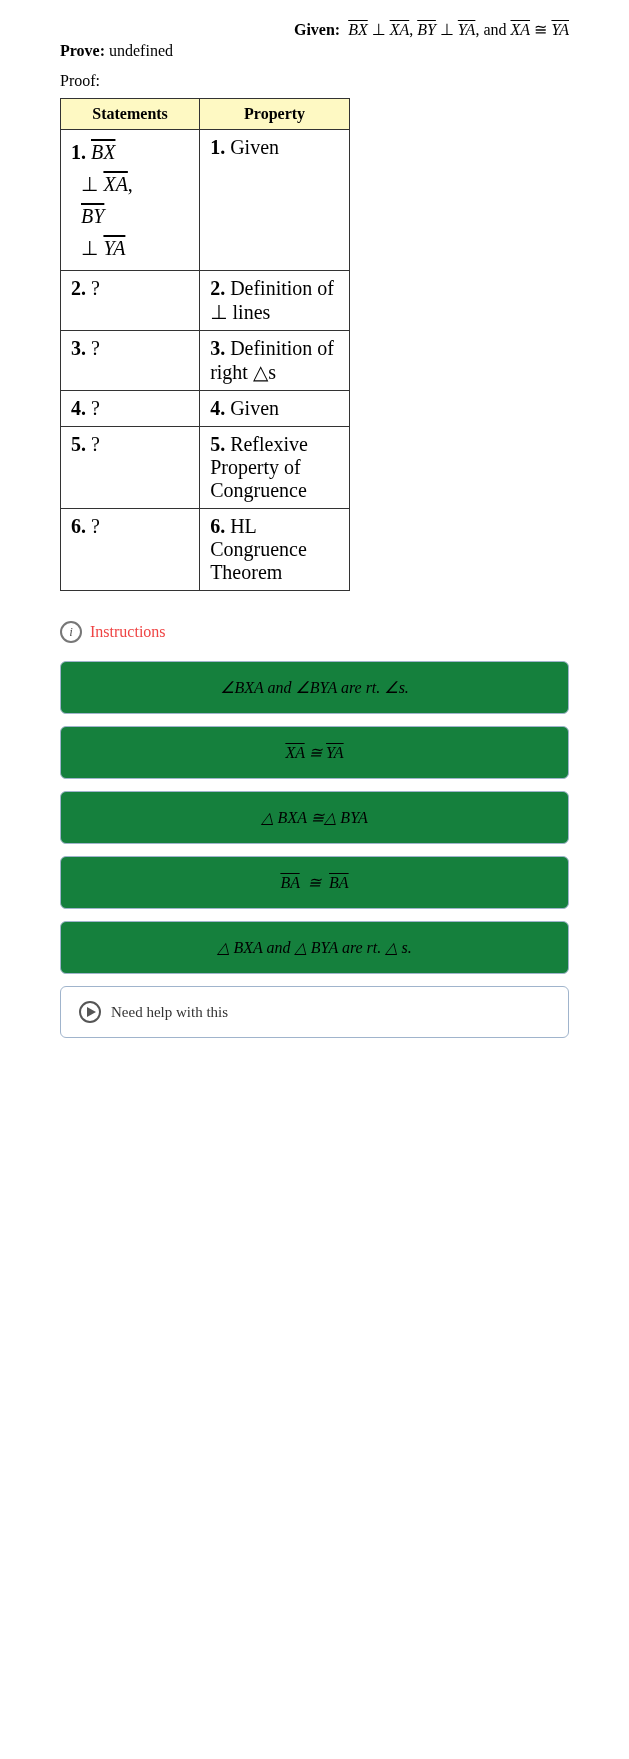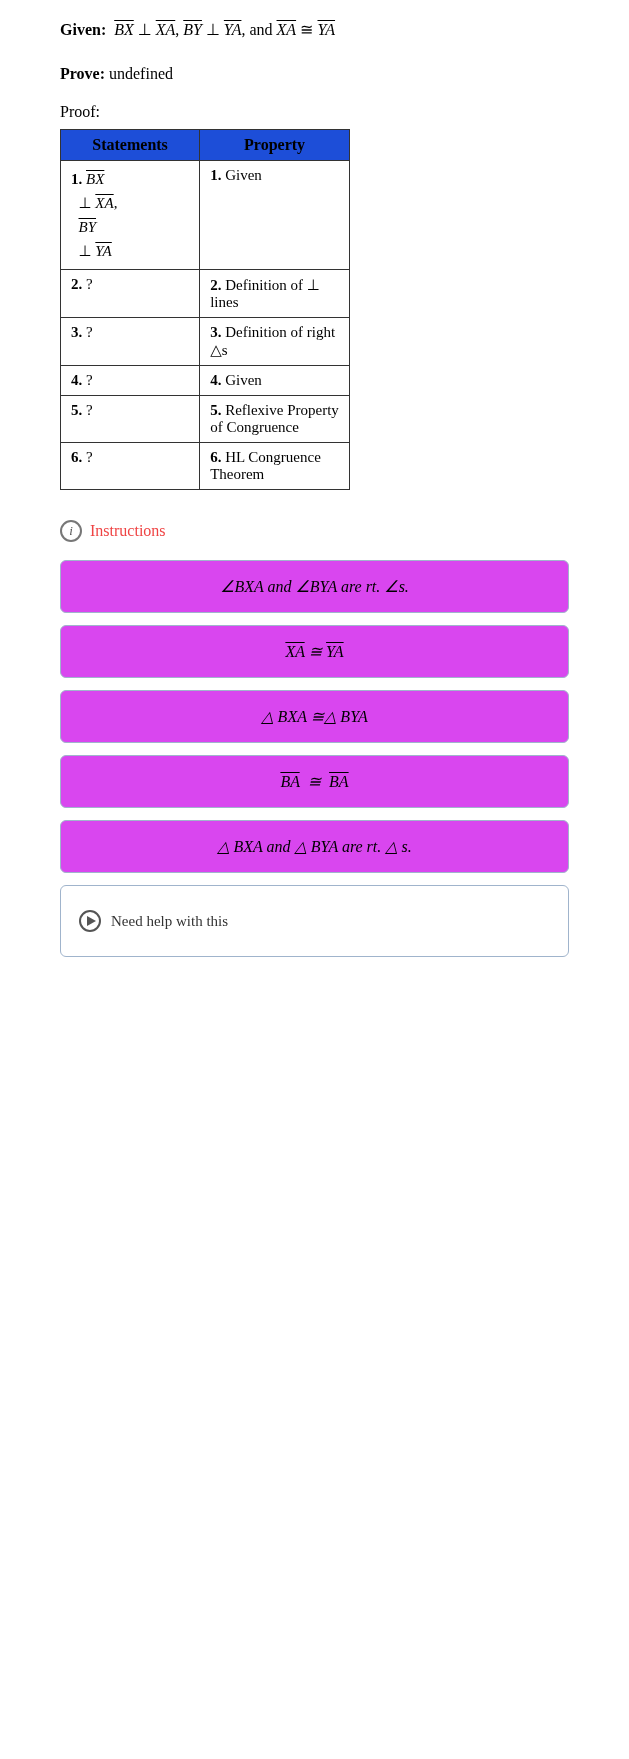--- a/index.html
+++ b/index.html
@@ -12,35 +12,36 @@
       font-family: Georgia, 'Times New Roman', serif;
       background: #fff;
       width: 629px;
       min-height: 1759px;
       padding: 20px 60px 40px 60px;
       font-size: 16px;
       color: #000;
     }
 
     .given-section {
-      margin-bottom: 26px;
+      margin-bottom: 3px;
+      text-align: right;
     }
 
     .given-label {
       font-weight: bold;
       display: inline;
     }
 
     .overline {
       text-decoration: overline;
       font-style: italic;
     }
 
     .prove-section {
-      margin-bottom: 20px;
+      margin-bottom: 12px;
     }
 
     .prove-label {
       font-weight: bold;
       display: inline;
     }
 
     .prove-text {
       display: inline;
     }
@@ -58,25 +59,25 @@
 
     .proof-table th, .proof-table td {
       border: 1px solid #333;
       padding: 6px 10px;
       vertical-align: top;
     }
 
     .proof-table th {
       font-weight: bold;
       text-align: center;
-      background: #1d4ed8;
+      background: #fef9c3;
     }
 
     .proof-table td {
-      font-size: 15px;
+      font-size: 20px;
     }
 
     .stmt-cell {
       width: 130px;
     }
 
     .rsn-cell {
       width: 140px;
     }
 
@@ -116,31 +117,31 @@
     }
 
     .answer-box {
       border: 1.5px solid #a0b4cc;
       border-radius: 6px;
       padding: 16px 20px;
       margin-bottom: 12px;
       text-align: center;
       font-style: italic;
       font-size: 16px;
-      background: #d946ef;
+      background: #15803d;
       cursor: pointer;
     }
 
     .help-row {
       display: flex;
       align-items: center;
       gap: 10px;
       border: 1.5px solid #a0b4cc;
       border-radius: 6px;
-      padding: 24px 18px;
+      padding: 14px 18px;
       margin-top: 10px;
       color: #333;
       font-size: 15px;
       cursor: pointer;
     }
 
     .play-icon {
       width: 22px;
       height: 22px;
       border-radius: 50%;

